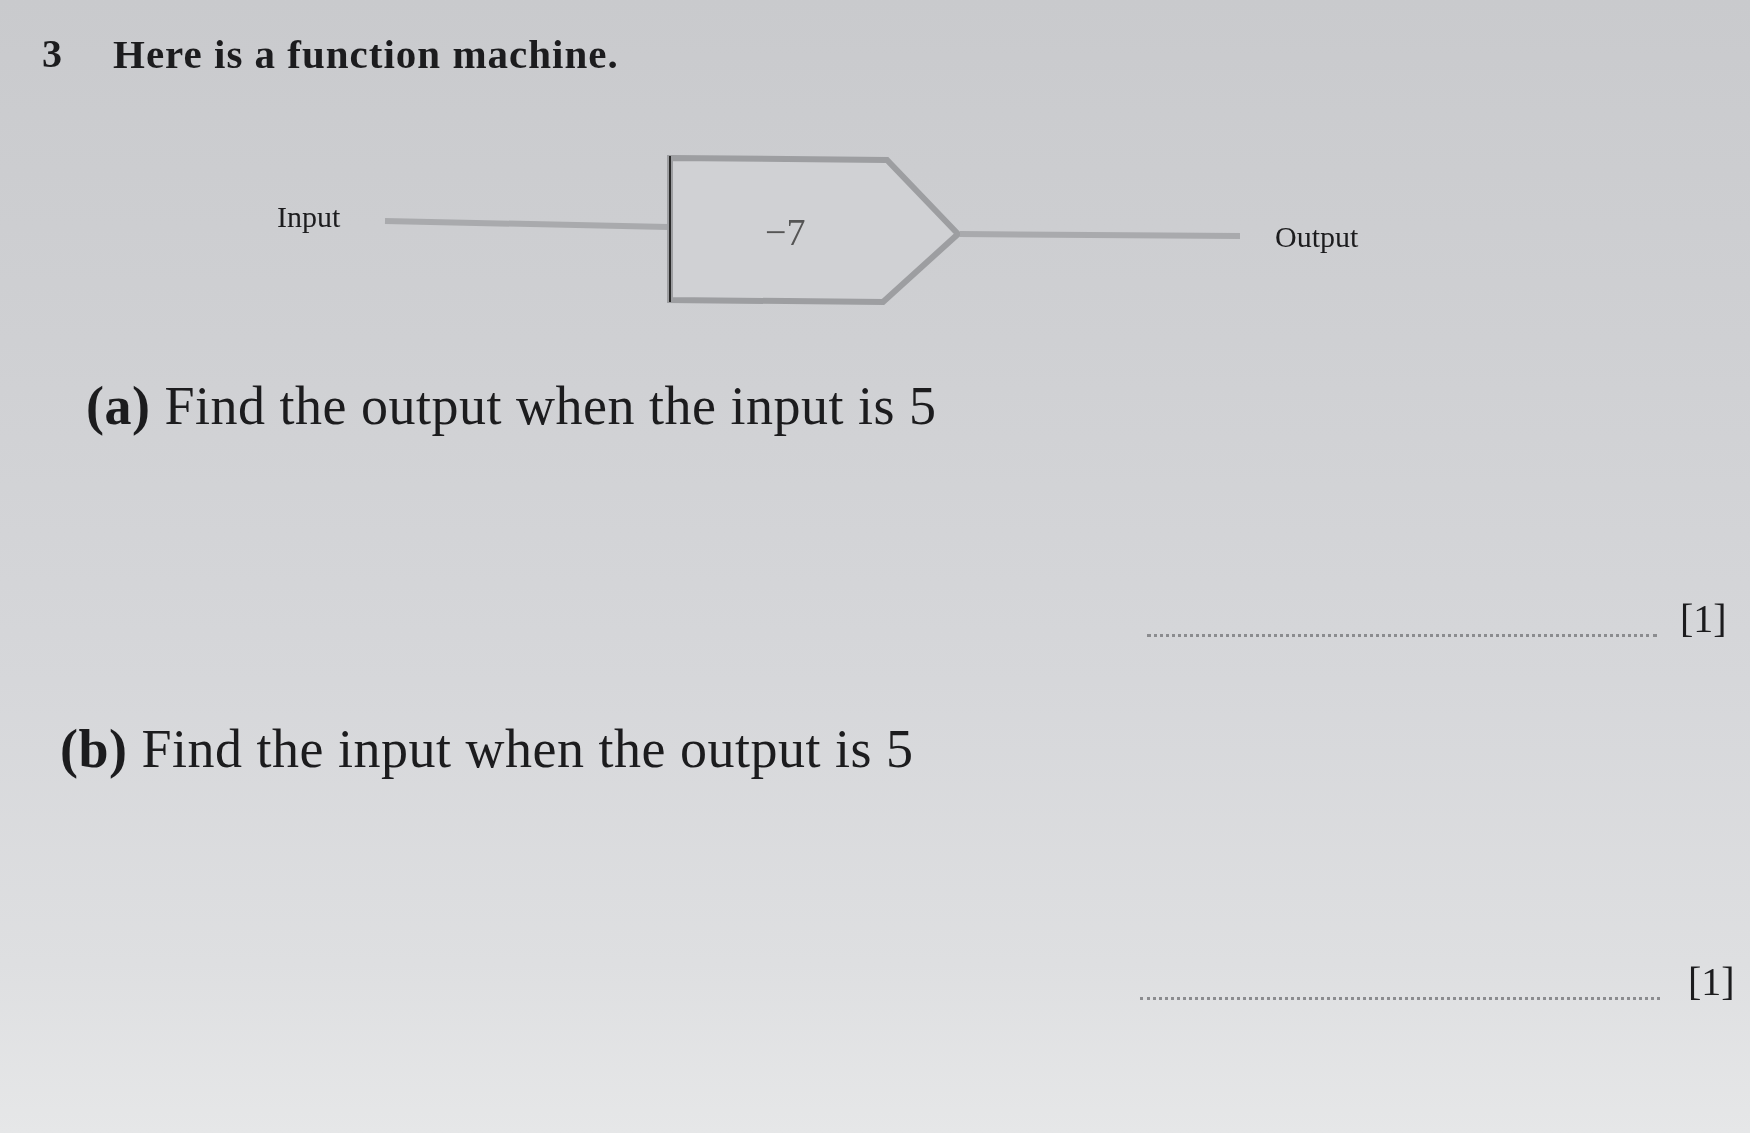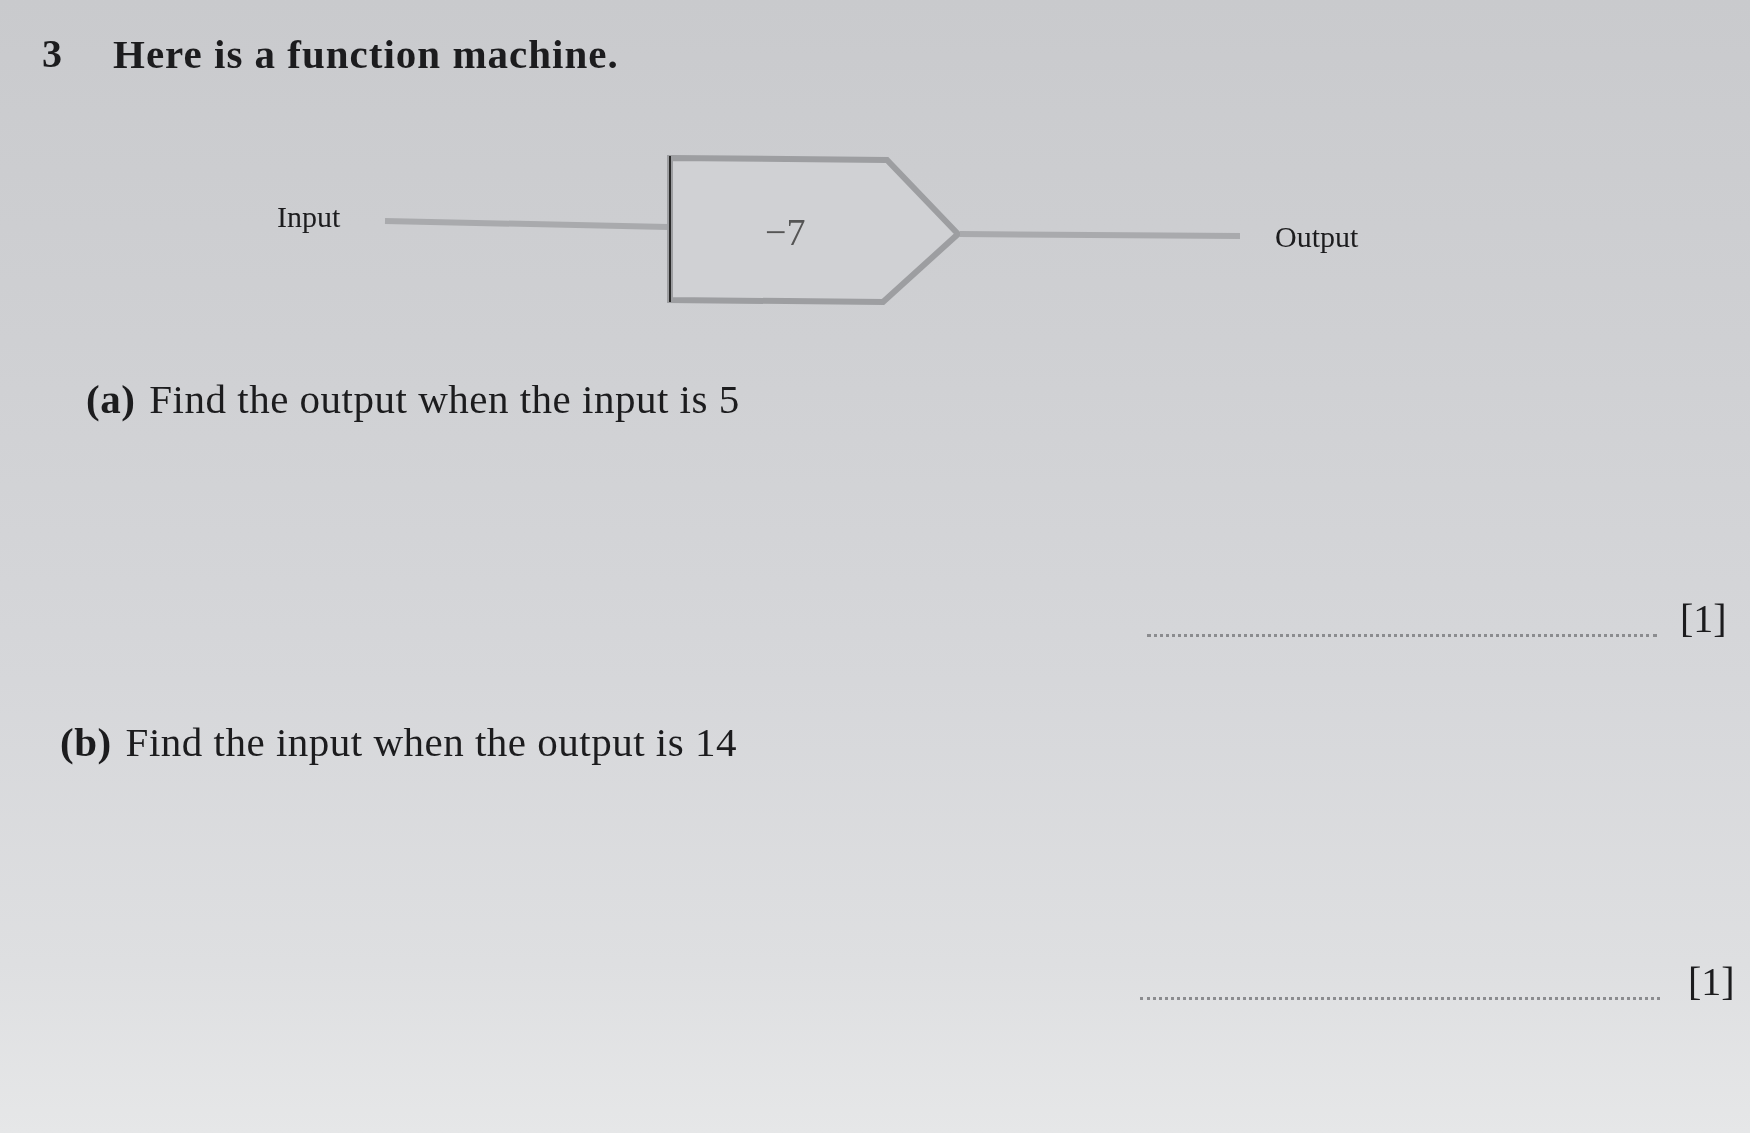--- a/index.html
+++ b/index.html
@@ -30,21 +30,21 @@
       font-size: 30px;
     }
     .input-label { left: 277px; top: 200px; }
     .output-label { left: 1275px; top: 220px; }
     .op-label {
       left: 765px; top: 210px;
       font-size: 38px;
       color: #555;
     }
     .part {
-      font-size: 41px;
+      font-size: 54px;
       letter-spacing: 0.5px;
     }
     .part .tag { font-weight: bold; margin-right: 14px; }
     .part-a { left: 86px; top: 375px; }
     .part-b { left: 60px; top: 718px; }
     .answer-line {
       height: 0;
       border-top: 3px dotted #8b8c8f;
     }
     .answer-a { left: 1147px; top: 634px; width: 510px; }
@@ -75,16 +75,16 @@
 <div class="abs op-label">−7</div>
 <div class="abs label output-label">Output</div>
 
 <div class="abs part part-a">
   <span class="tag">(a)</span><span>Find the output when the input is 5</span>
 </div>
 <div class="abs answer-line answer-a"></div>
 <div class="abs marks marks-a">[1]</div>
 
 <div class="abs part part-b">
-  <span class="tag">(b)</span><span>Find the input when the output is 14</span>
+  <span class="tag">(b)</span><span>Find the input when the output is 5</span>
 </div>
 <div class="abs answer-line answer-b"></div>
 <div class="abs marks marks-b">[1]</div>
 
 </body></html>

